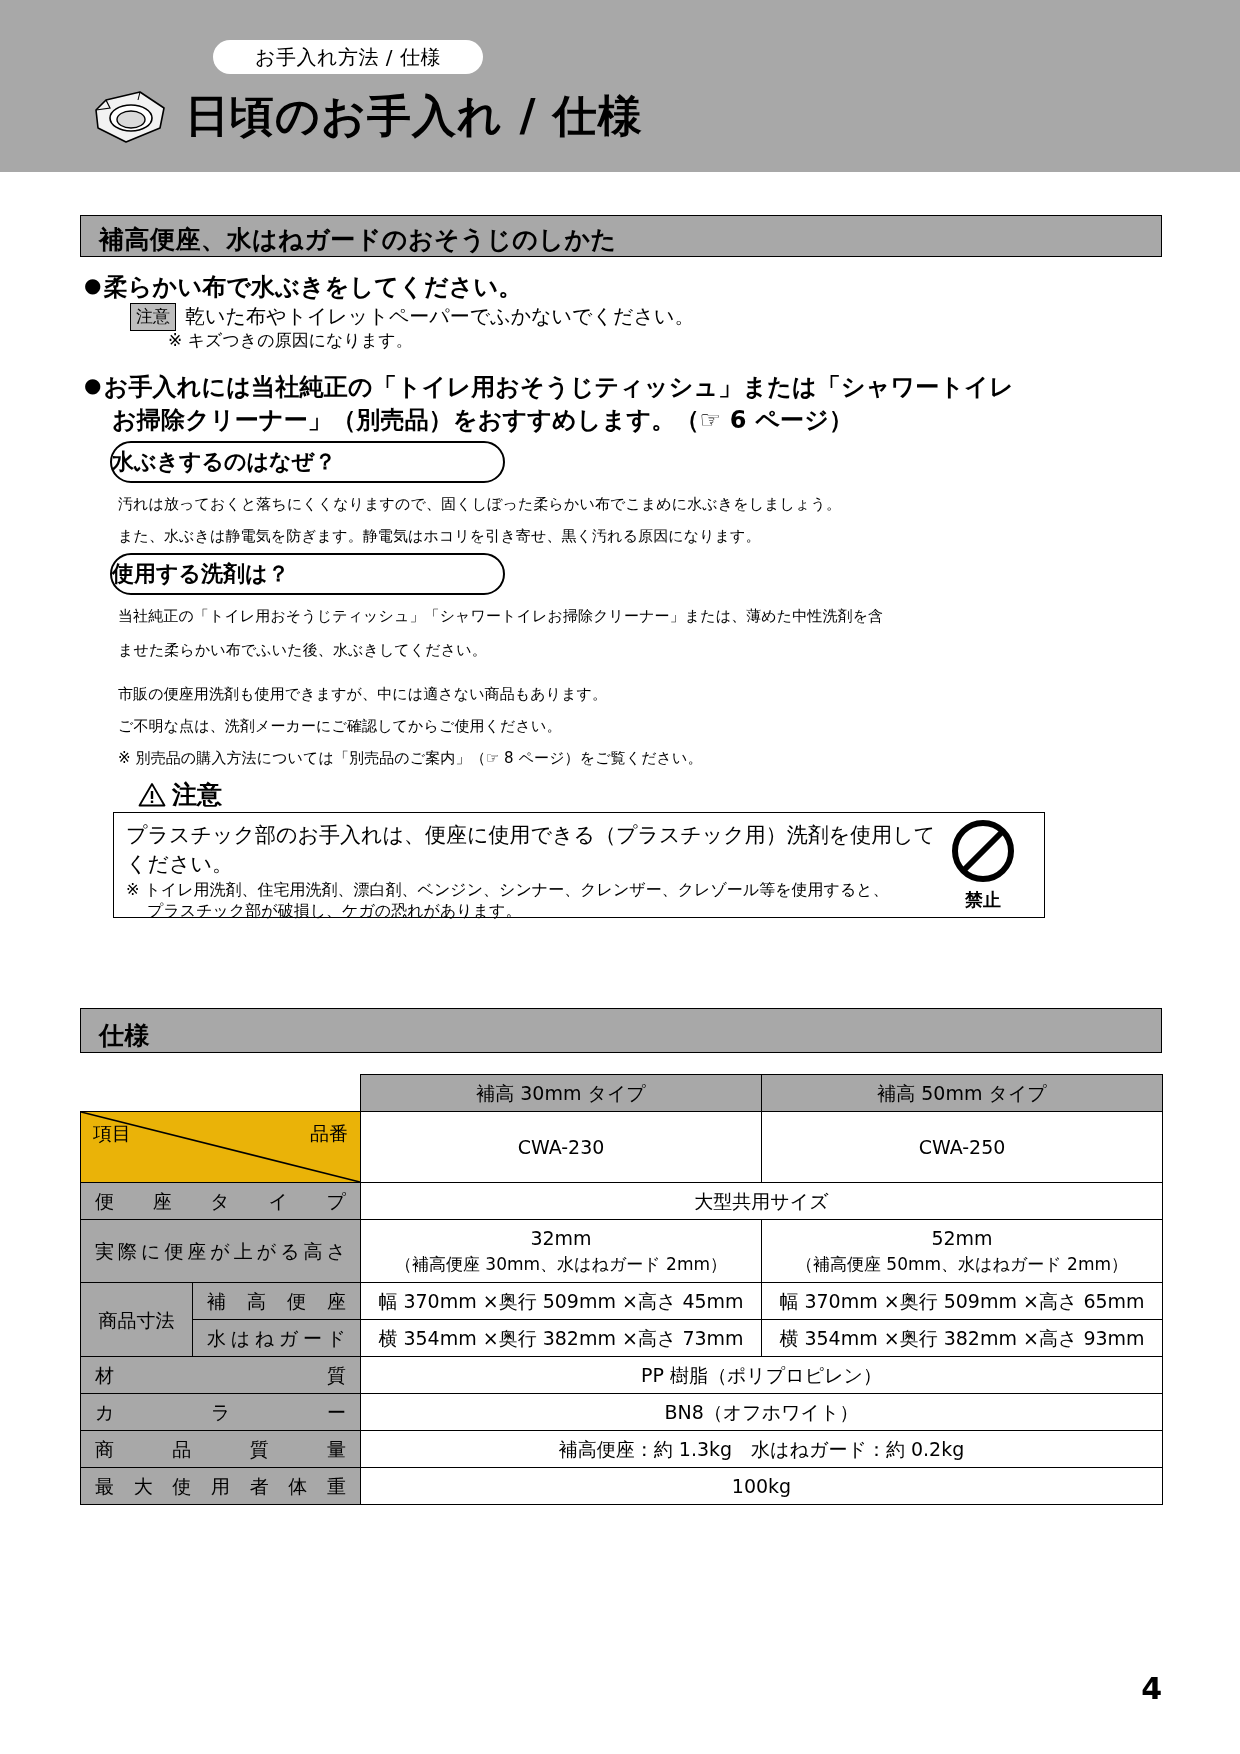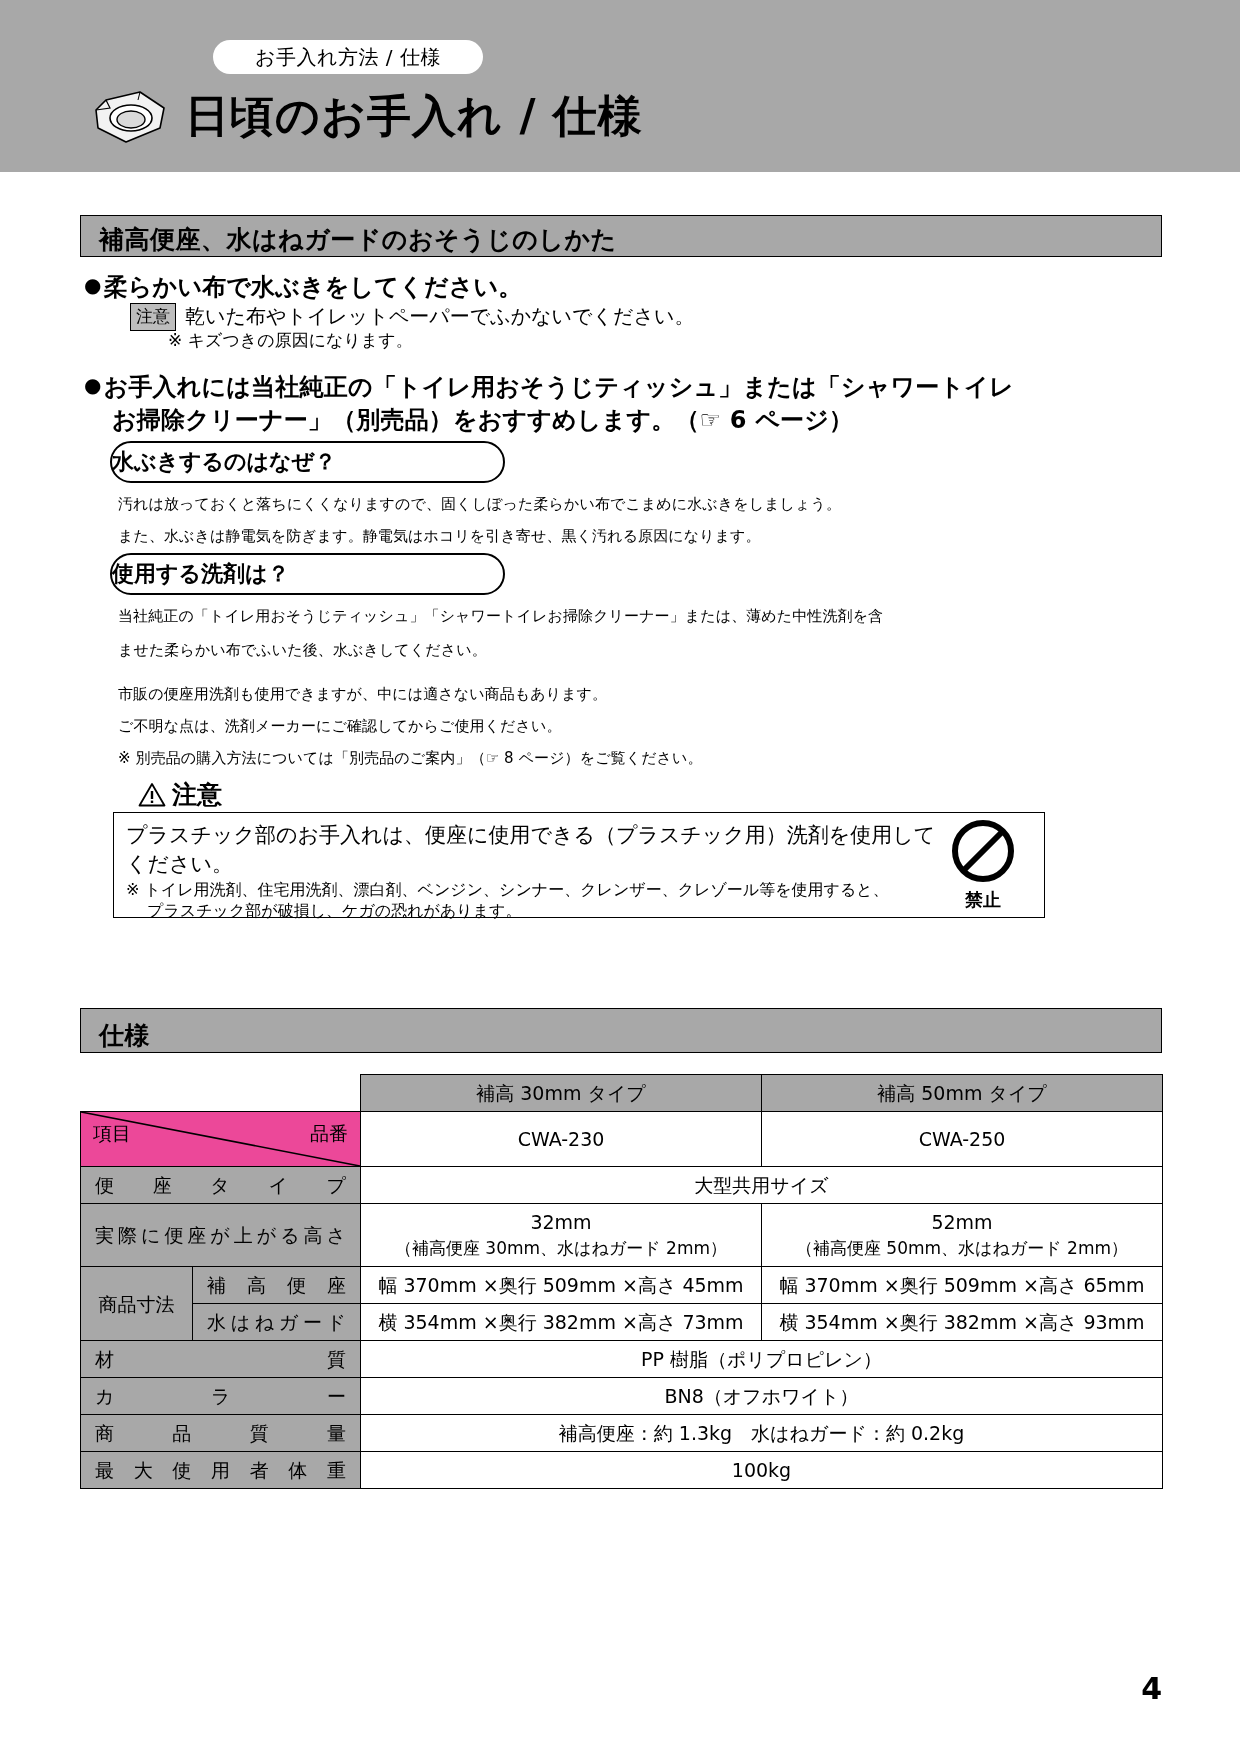--- a/index.html
+++ b/index.html
@@ -260,23 +260,23 @@
   .cell-small {
     font-size: 17px;
   }
   .cell-sub {
     font-size: 17px;
     display: block;
   }
   
   .diag-cell {
     position: relative;
-    background: #ec4899;
+    background: #eab308;
     height: 46px;
-    padding: 4px !important;
+    padding: 12px !important;
   }
   .diag-cell .corner-tl {
     position: absolute;
     left: 12px;
     top: 8px;
     font-size: 19px;
   }
   .diag-cell .corner-br {
     position: absolute;
     right: 12px;

